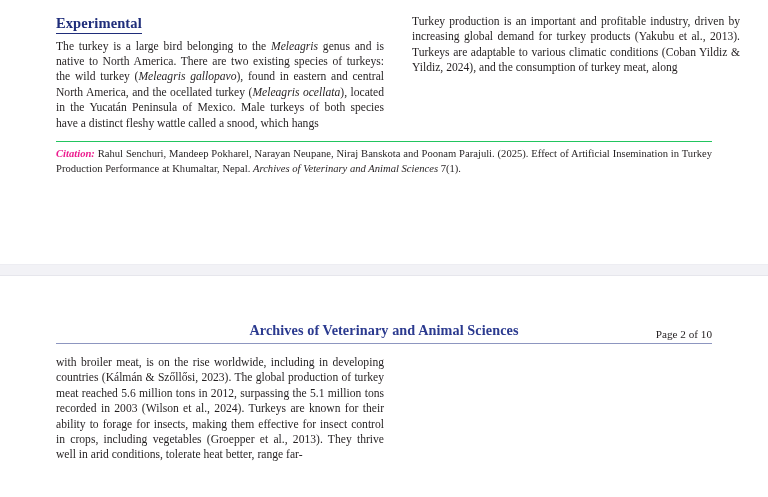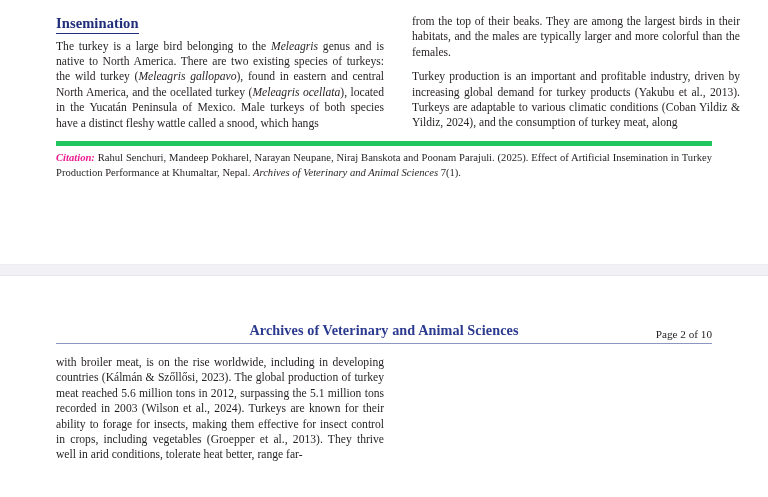--- a/index.html
+++ b/index.html
@@ -77,21 +77,21 @@
     font-size: 11.8px;
     font-weight: bold;
     margin: 6px 0 5px 0;
     color: #1a1a1a;
     line-height: 1.2;
   }
 
   
   .citation-wrap {
     margin-top: 10px;
-    border-top: 5px solid #22c55e;
+    border-top: 1px solid #22c55e;
     padding-top: 5px;
   }
   .citation {
     font-size: 10.6px;
     line-height: 14.6px;
     text-align: justify;
     color: #231f20;
     margin: 0;
   }
   .citation .label {
@@ -149,27 +149,26 @@
 </head>
 <body>
 
 <div class="viewer">
 
   <section class="page page-one">
 
     <div class="cols">
 
       <div class="col">
-        <h2 class="section-title">Insemination</h2>
+        <h2 class="section-title">Experimental</h2>
 
         <p class="body-text"><span>The turkey is a large bird belonging to the </span><span class="it">Meleagris</span><span> genus and is native to North America. There are two existing species of turkeys: the wild turkey (</span><span class="it">Meleagris gallopavo</span><span>), found in eastern and central North America, and the ocellated turkey (</span><span class="it">Meleagris ocellata</span><span>), located in the Yucatán Peninsula of Mexico. Male turkeys of both species have a distinct fleshy wattle called a snood, which hangs</span></p>
       </div>
 
       <div class="col">
-        <p class="body-text">from the top of their beaks. They are among the largest birds in their habitats, and the males are typically larger and more colorful than the females.</p>
         <p class="body-text">Turkey production is an important and profitable industry, driven by increasing global demand for turkey products (Yakubu et al., 2013). Turkeys are adaptable to various climatic conditions (Coban Yildiz &amp; Yildiz, 2024), and the consumption of turkey meat, along</p>
       </div>
 
     </div>
 
     <div class="citation-wrap">
       <p class="citation"><span class="label">Citation:</span><span> Rahul Senchuri, Mandeep Pokharel, Narayan Neupane, Niraj Banskota and Poonam Parajuli. (2025). Effect of Artificial Insemination in Turkey Production Performance at Khumaltar, Nepal. </span><span class="it">Archives of Veterinary and Animal Sciences</span><span> 7(1).</span></p>
     </div>
 
   </section>

